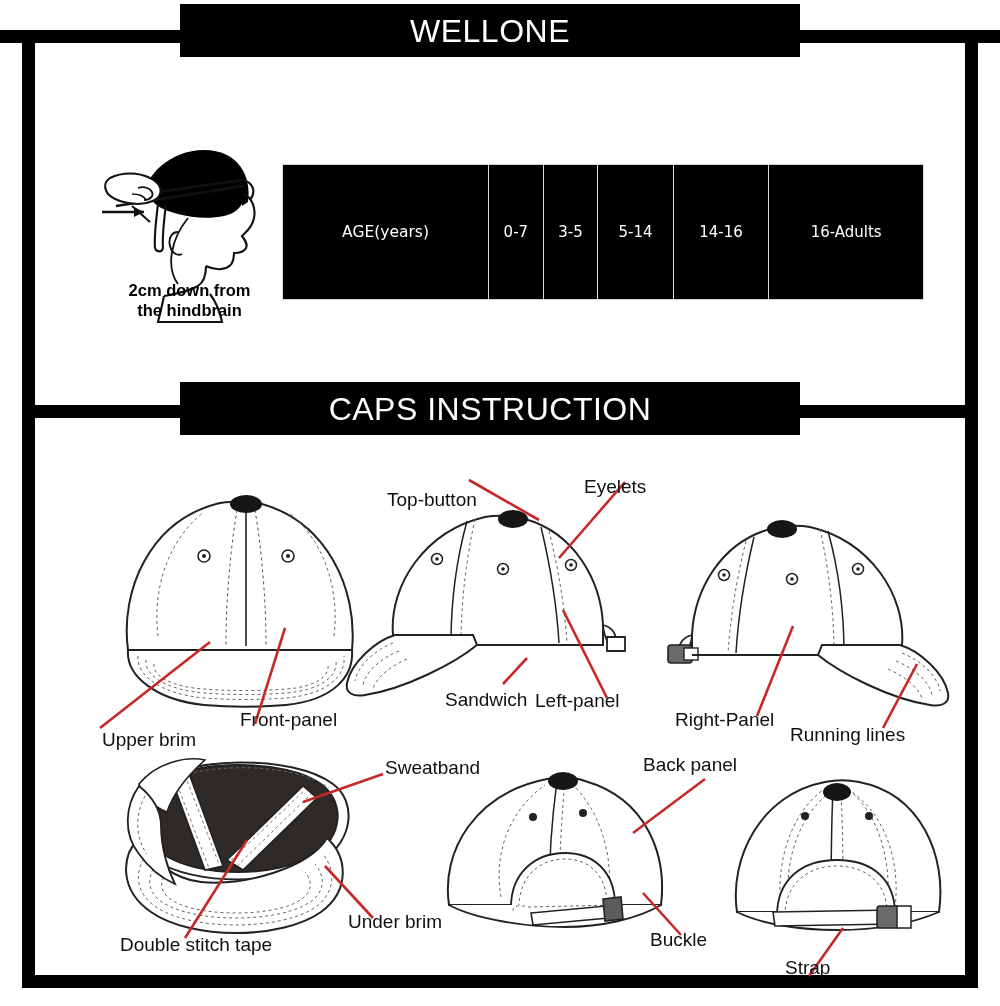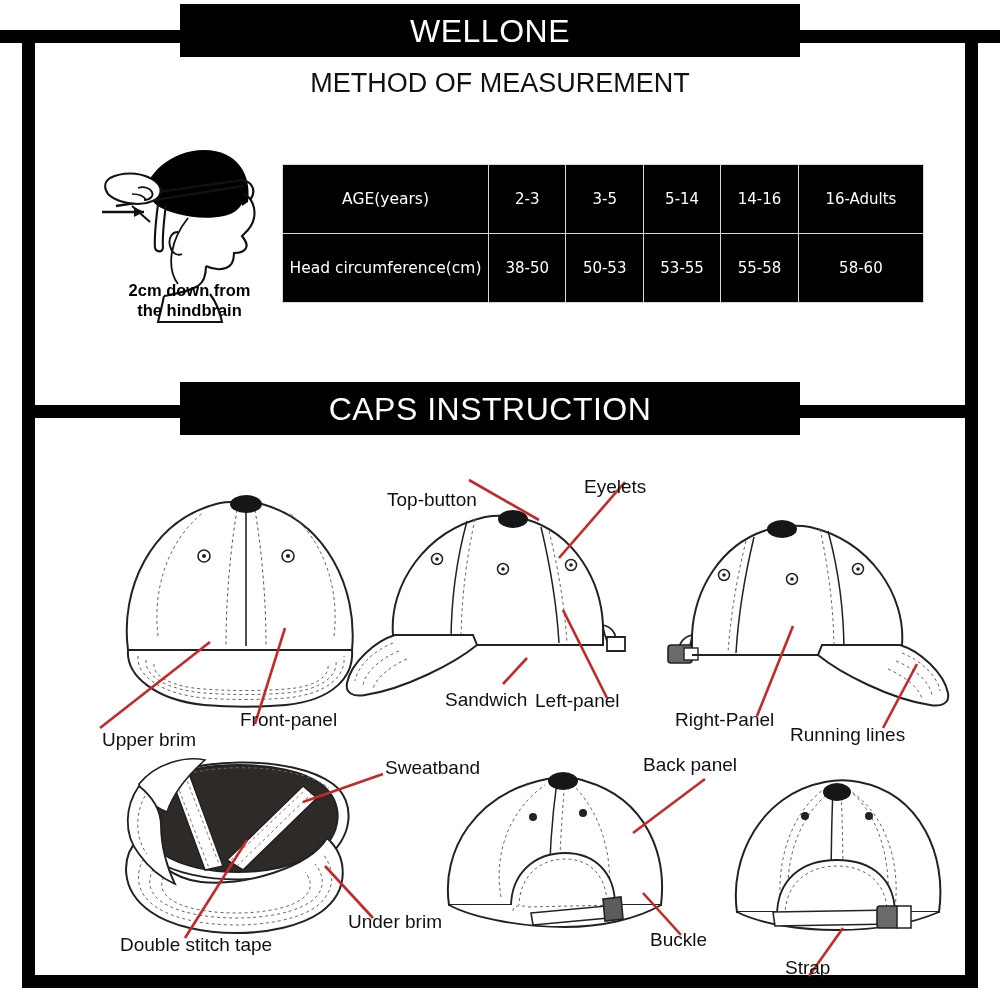--- a/index.html
+++ b/index.html
@@ -52,21 +52,20 @@
   <div class="frame-left"></div>
   <div class="frame-right"></div>
   <div class="frame-bottom"></div>
   <div class="banner-tab-l"></div>
   <div class="banner-tab-r"></div>
 
   <div class="banner banner-top">
     <span class="btxt">WELLONE</span>
   </div>
 
-  <div class="subtitle">METHOD OF MEASUREMENT</div>
 
   <div class="head-wrap">
     <svg width="195" height="190" viewBox="0 0 195 190">
 
       <path d="M58 58 C60 30 88 12 115 16 C142 20 156 42 152 62 C150 72 142 78 132 80
                C118 83 100 82 86 78 C72 74 60 70 58 58 Z" fill="#000"></path>
       <path d="M52 62 C52 40 78 14 112 14 C146 14 160 40 156 66 L150 70
                C150 46 134 24 110 24 C84 24 62 44 60 66 Z" fill="#000"></path>
 
       <path d="M152 58 C160 62 164 72 162 82 C160 92 154 96 150 100
@@ -99,33 +98,25 @@
   </div>
   <div class="head-cap">
     <span>2cm down from</span><br>
     <span>the hindbrain</span>
   </div>
 
   <table class="sizetable">
     <tbody>
       <tr>
         <td class="rowhead">AGE(years)</td>
-        <td>2-3</td>
+        <td>0-7</td>
         <td>3-5</td>
         <td>5-14</td>
         <td>14-16</td>
         <td>16-Adults</td>
-      </tr>
-      <tr>
-        <td class="rowhead">Head circumference(cm)</td>
-        <td>38-50</td>
-        <td>50-53</td>
-        <td>53-55</td>
-        <td>55-58</td>
-        <td>58-60</td>
       </tr>
     </tbody>
   </table>
 
   <div class="divider"></div>
   <div class="banner banner-mid">
     <span class="btxt">CAPS  INSTRUCTION</span>
   </div>
 
   <div class="figs">

